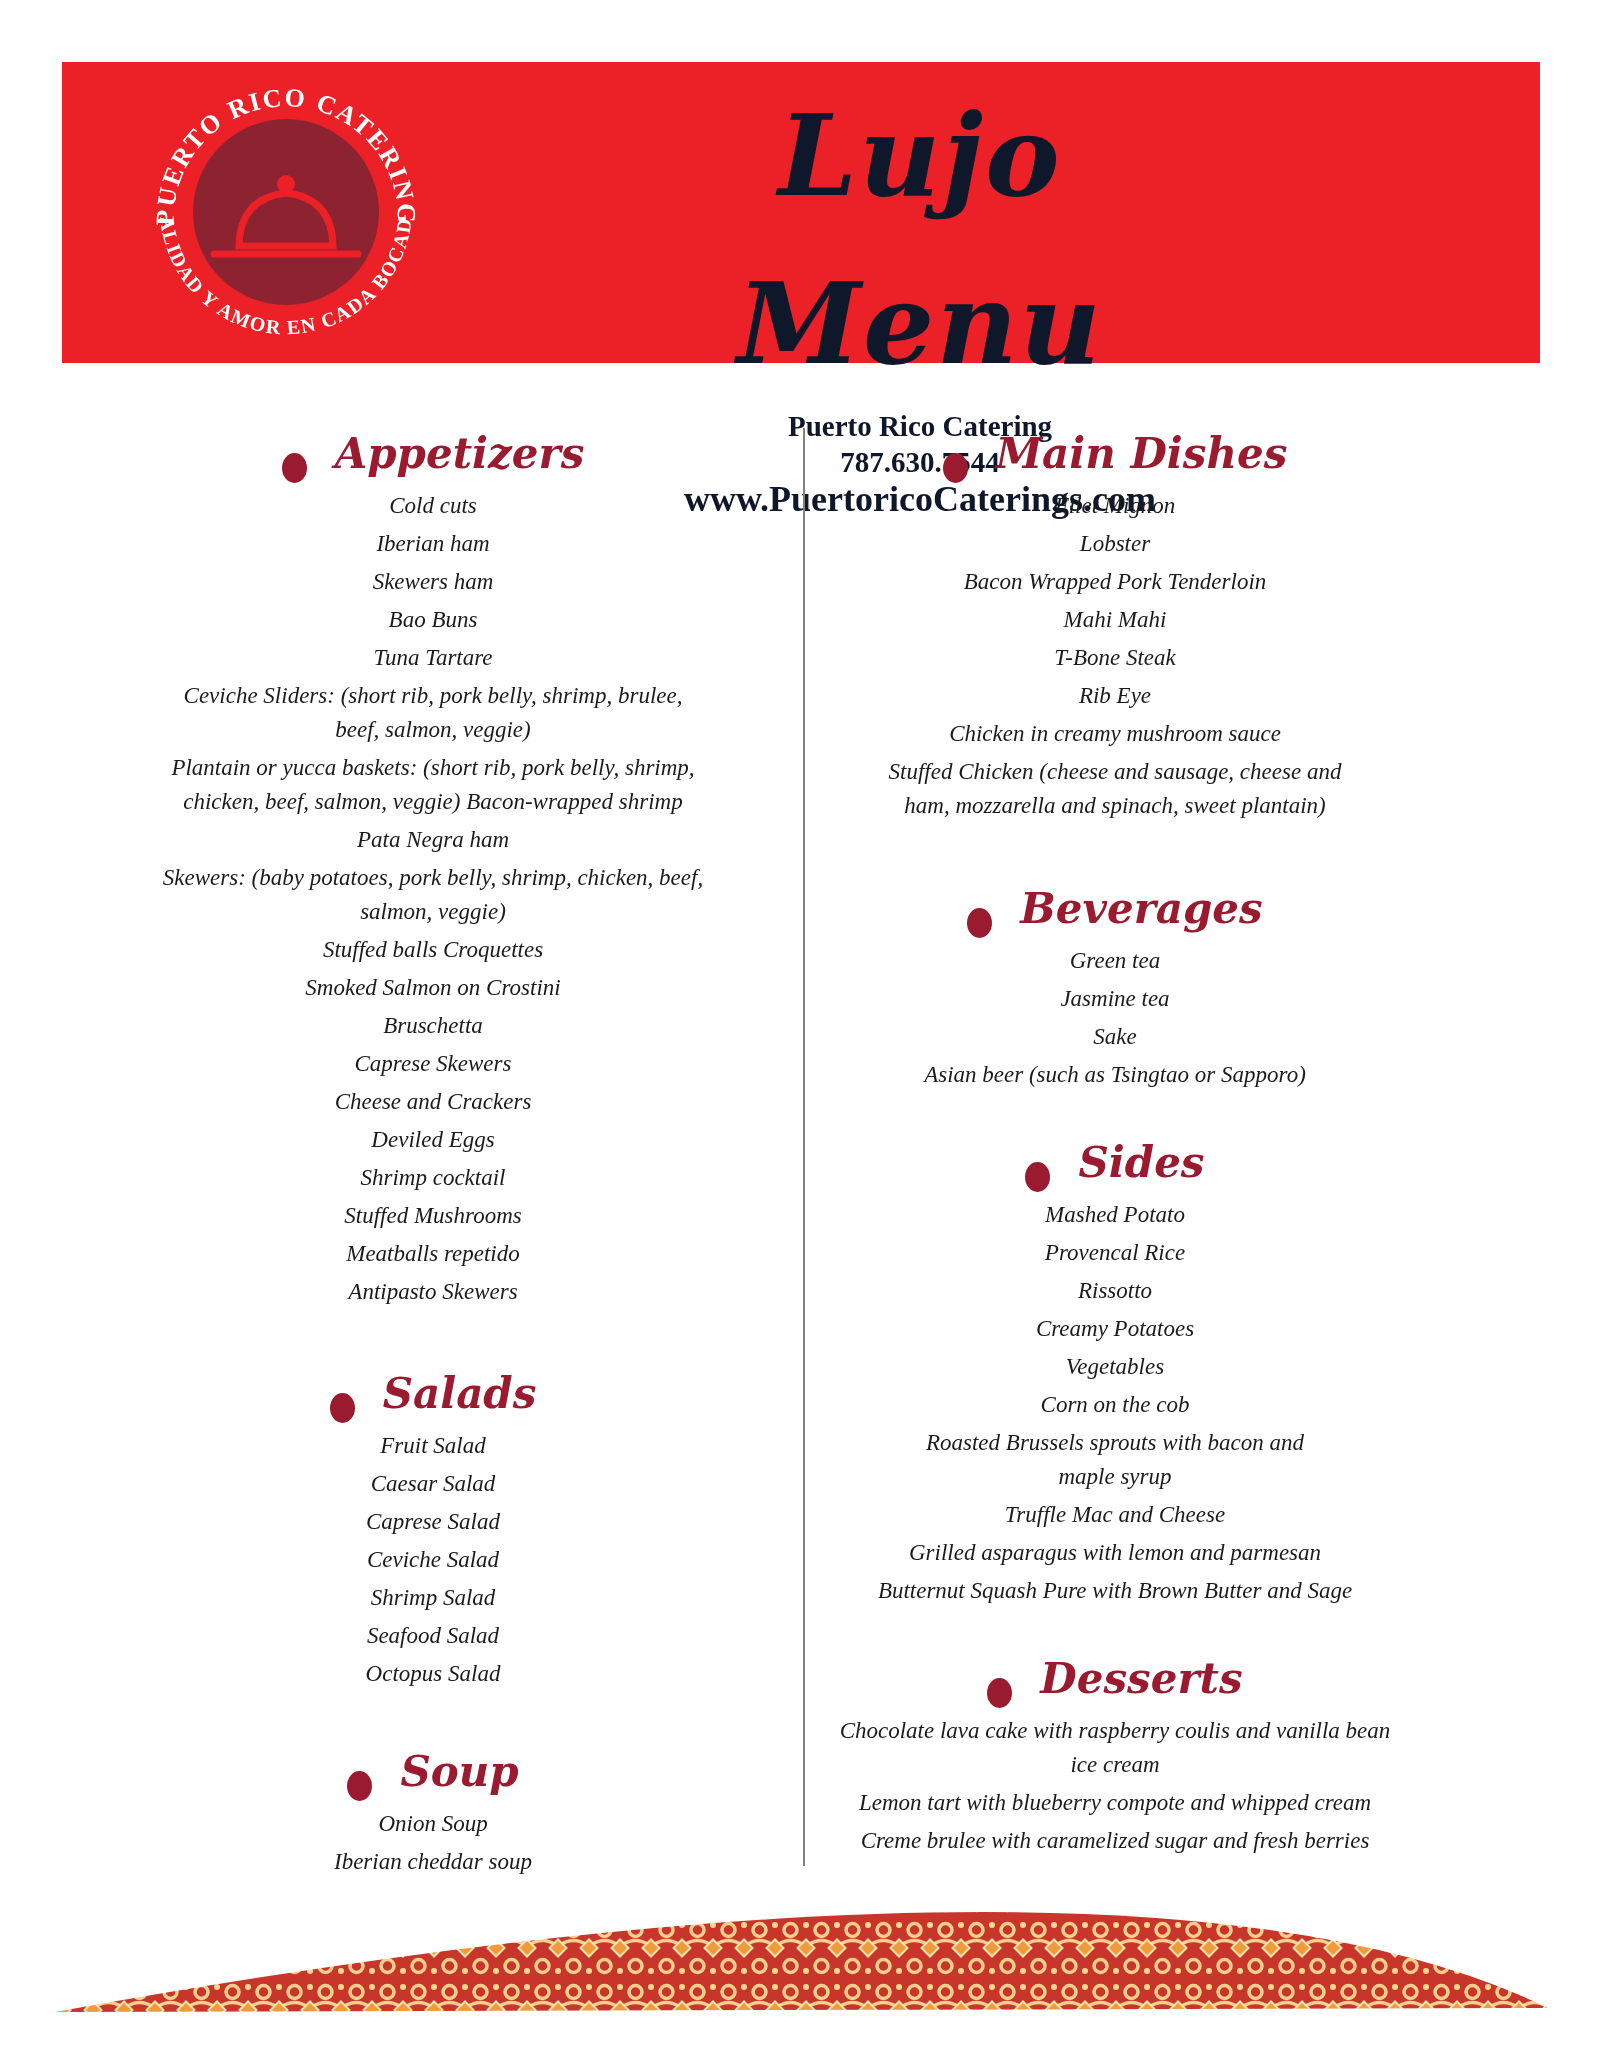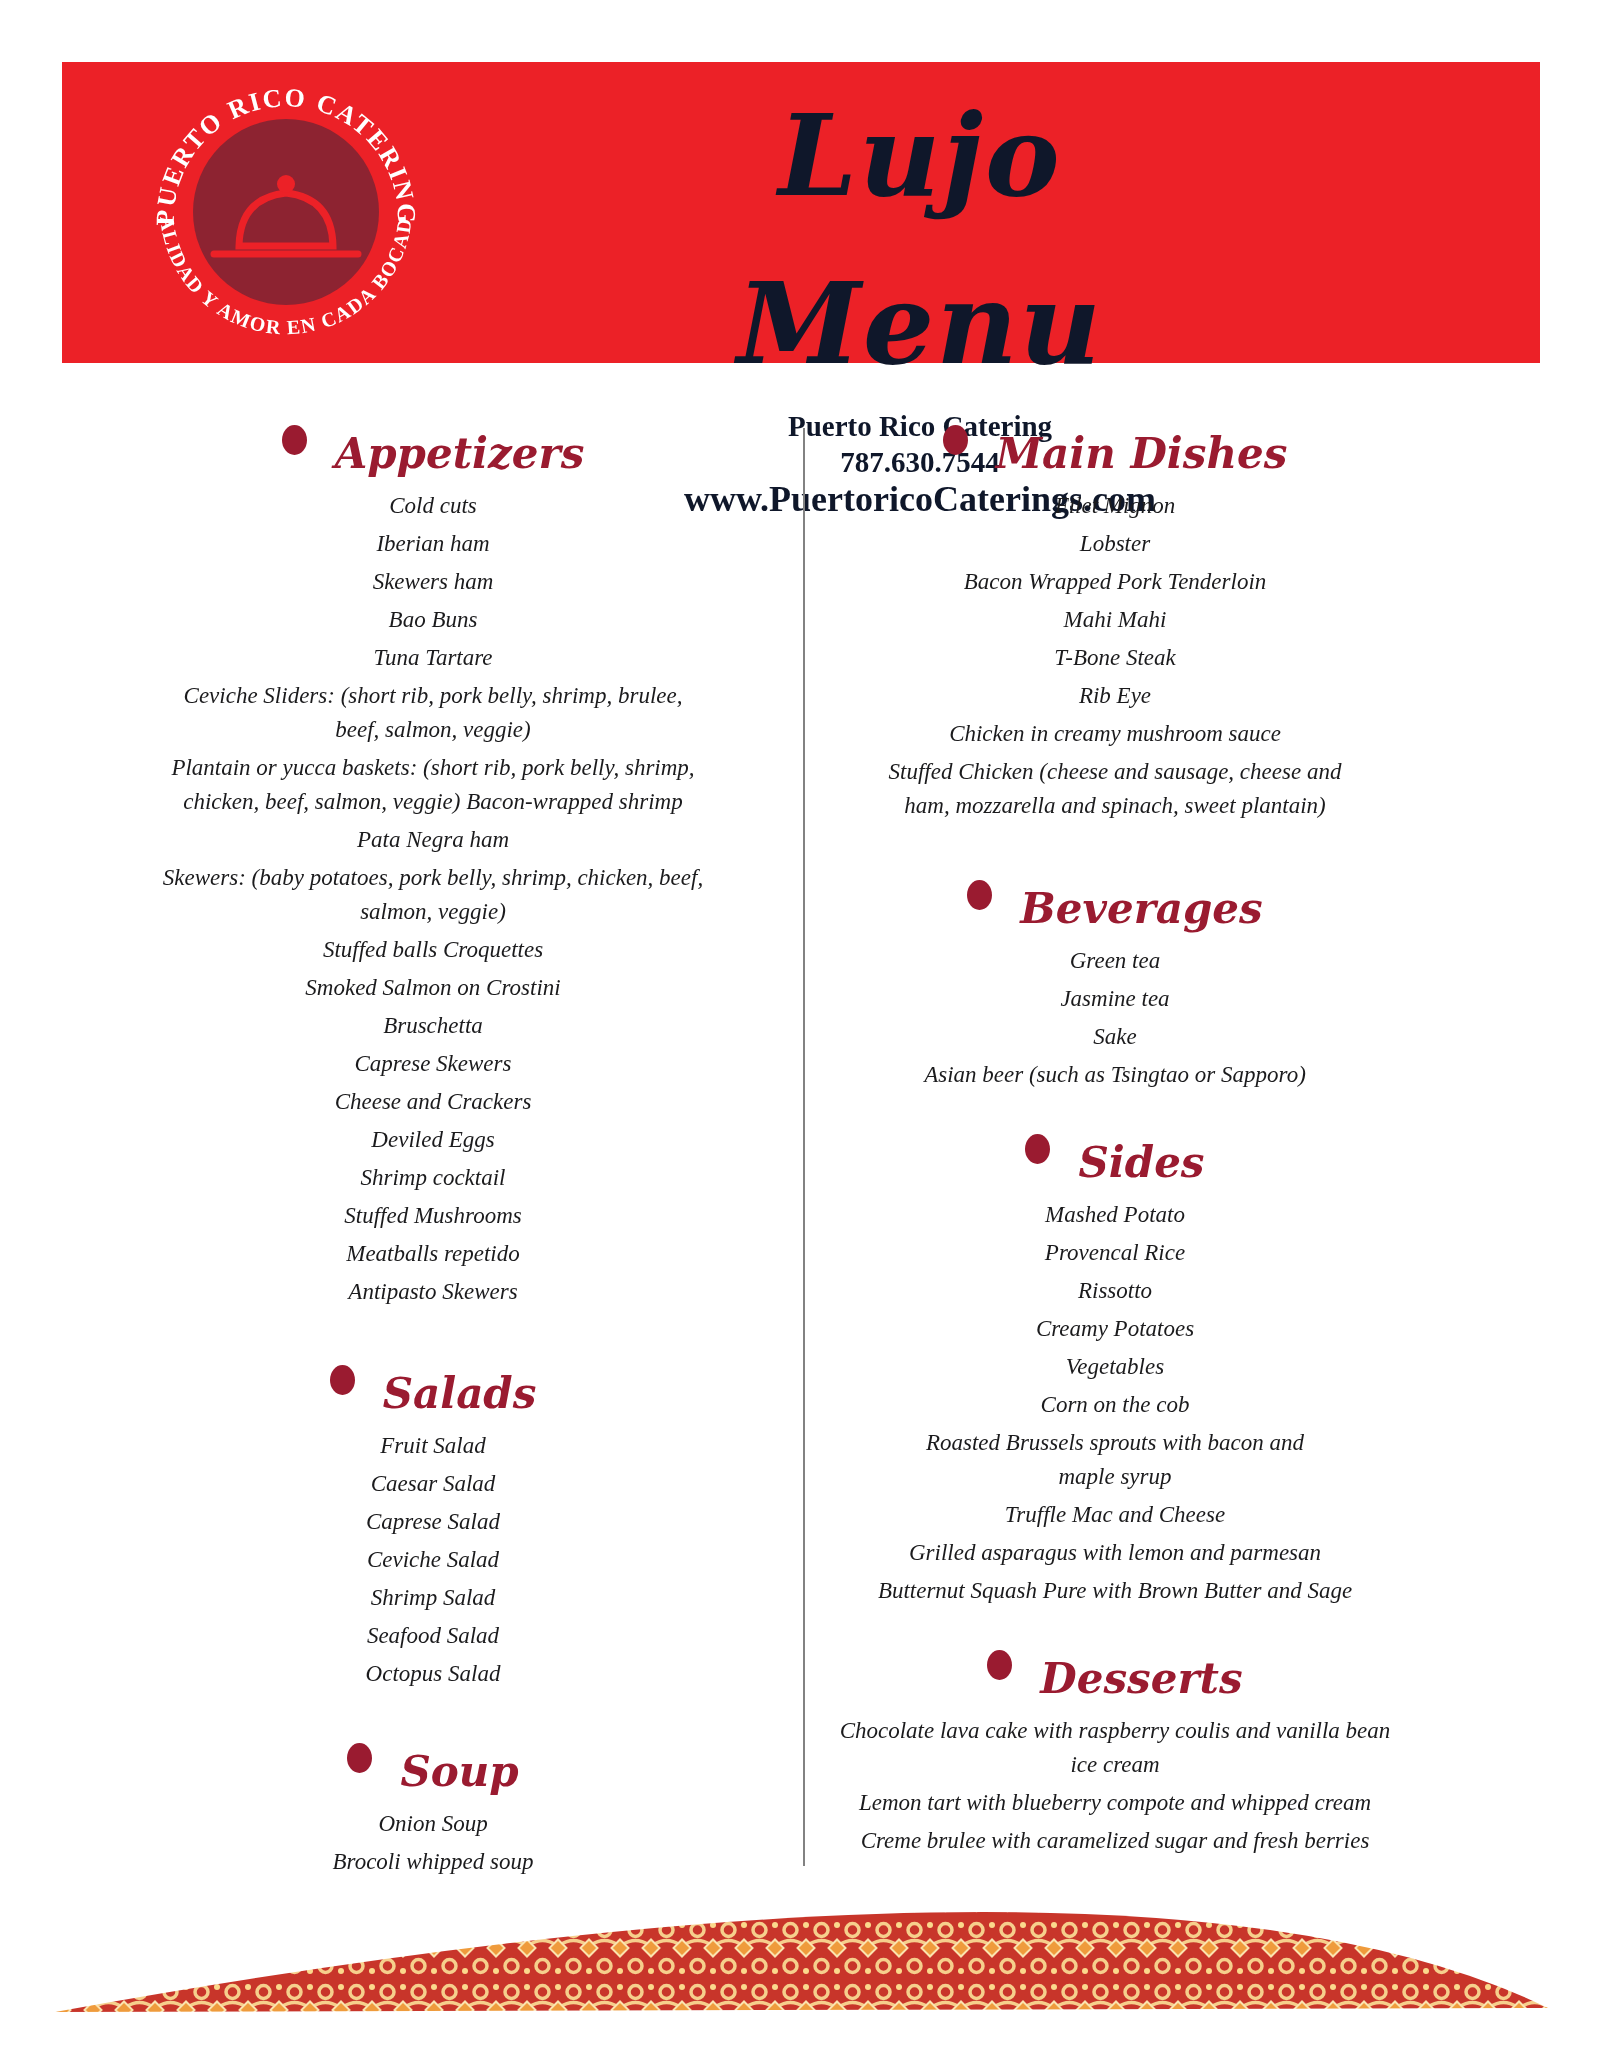--- a/index.html
+++ b/index.html
@@ -15,21 +15,21 @@
   .sub1{font-size:29px;font-weight:bold;line-height:36px;}
   .sub2{font-size:29px;font-weight:bold;line-height:36px;}
   .sub3{font-size:36px;font-weight:bold;line-height:38px;}
 
   
   .divider{position:absolute;left:803px;top:428px;width:2px;height:1438px;background:#828282;}
   .col{position:absolute;top:425px;}
   .col-left{left:125px;width:616px;}
   .col-right{left:825px;width:580px;}
   .section{text-align:center;}
-  .sec-head{display:flex;align-items:flex-start;justify-content:center;height:58px;margin-bottom:2px;}
+  .sec-head{display:flex;align-items:flex-end;justify-content:center;height:58px;margin-bottom:2px;}
   .bullet{width:25px;height:30px;border-radius:50%;background:#9a1b30;margin-right:28px;flex:0 0 auto;}
   .sec-title{font-family:"DejaVu Serif", serif;font-style:italic;font-weight:bold;
              font-size:42px;color:#9a1b30;line-height:58px;}
   .items{padding-top:2px;font-style:italic;}
   .item{font-size:23px;line-height:34px;padding:2px 0;margin:0 auto;}
   .w540{max-width:540px;}
   .w560{max-width:560px;}
   .w500{max-width:500px;}
   .w420{max-width:420px;}
   .mt-a{margin-top:54px;}
@@ -124,21 +124,21 @@
       </div>
     </div>
 
     <div class="section mt-b">
       <div class="sec-head">
         <span class="bullet"></span>
         <span class="sec-title">Soup</span>
       </div>
       <div class="items">
         <div class="item">Onion Soup</div>
-        <div class="item">Brocoli whipped soup</div>
+        <div class="item">Iberian cheddar soup</div>
       </div>
     </div>
   </div>
 
   <div class="col col-right">
 
     <div class="section">
       <div class="sec-head">
         <span class="bullet"></span>
         <span class="sec-title">Main Dishes</span>

